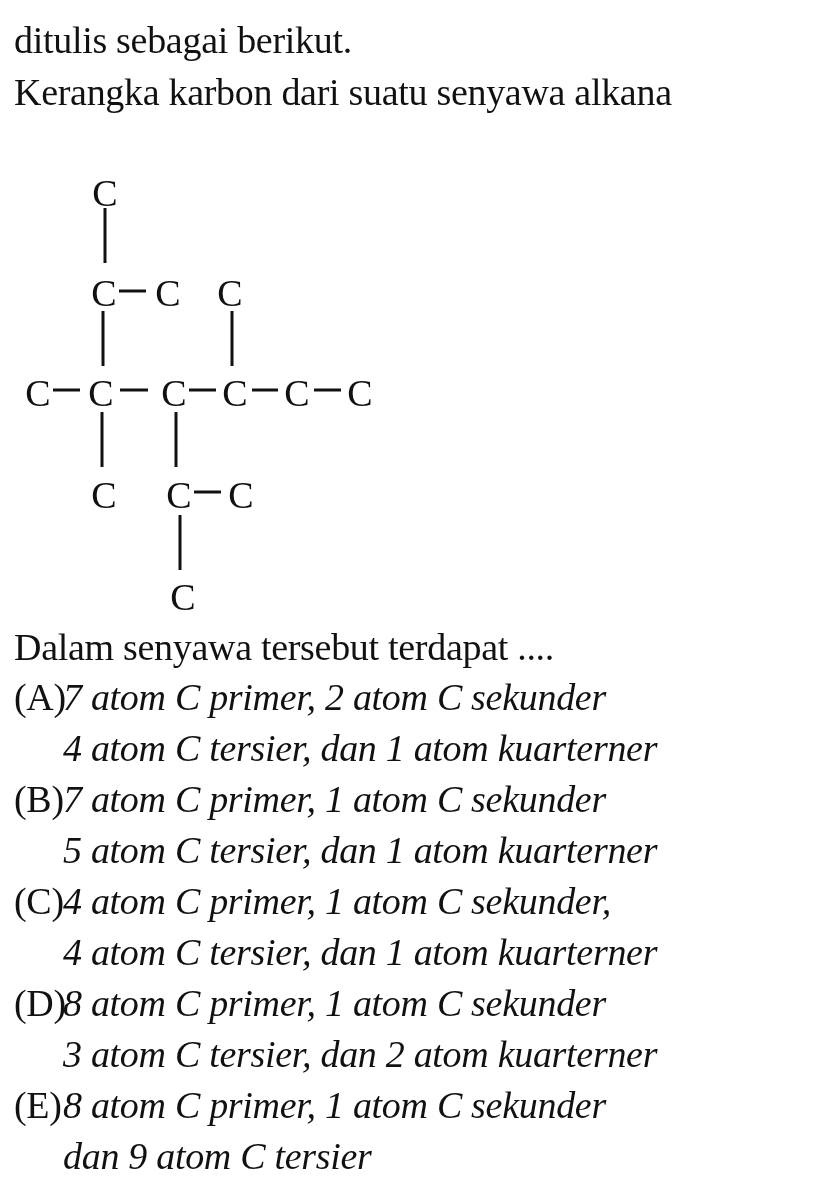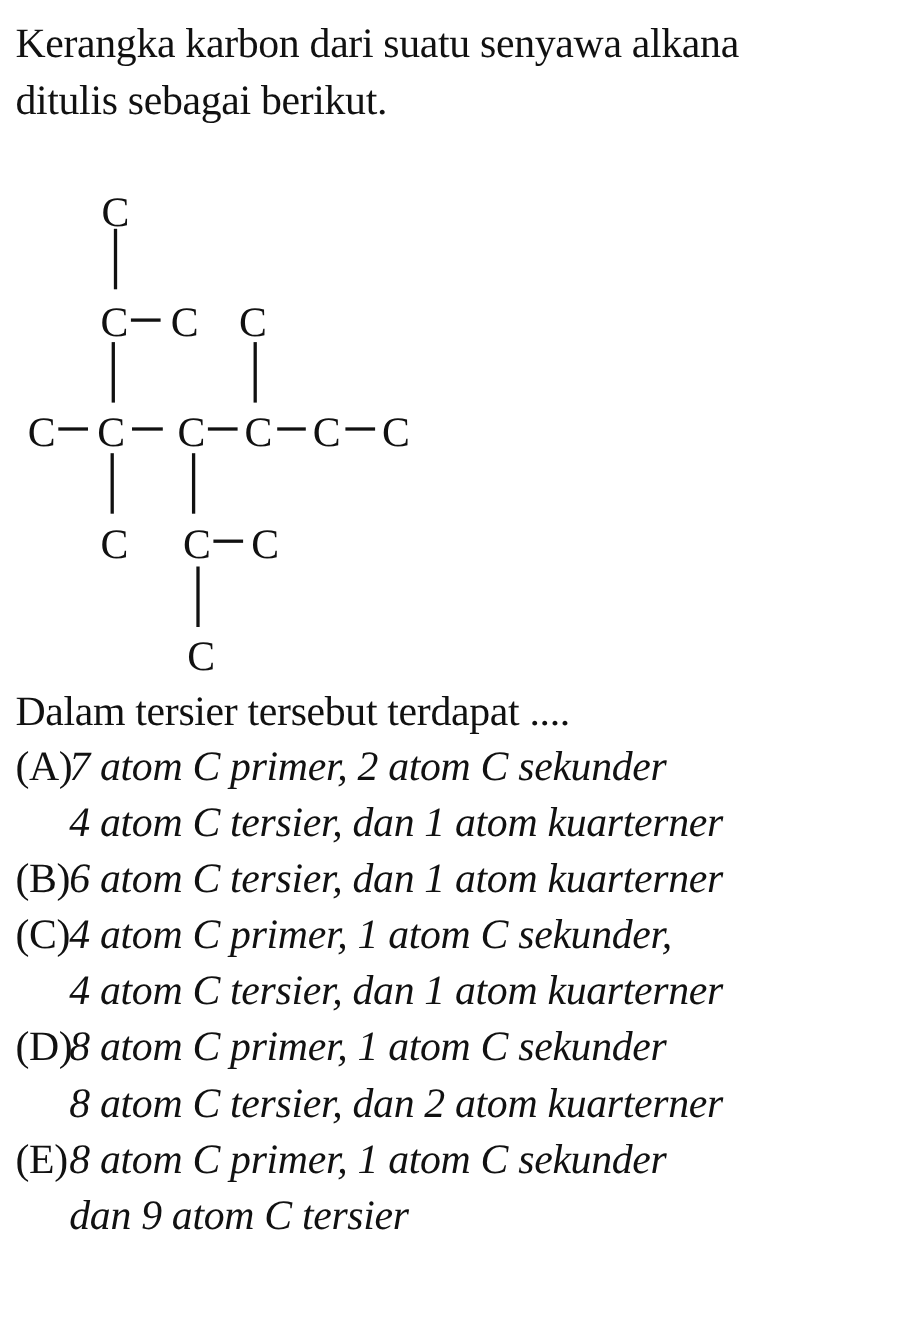--- a/index.html
+++ b/index.html
@@ -76,22 +76,22 @@
     }
     .option-text span {
       display: block;
       white-space: nowrap;
     }
   </style>
 </head>
 <body>
 
 <div class="intro">
+  <div>ditulis sebagai berikut.</div>
   <div>Kerangka karbon dari suatu senyawa alkana</div>
-  <div>ditulis sebagai berikut.</div>
 </div>
 
 <div class="diagram">
   <svg width="400" height="470" viewBox="0 0 400 470">
     <g stroke="#111111" stroke-width="3" stroke-linecap="butt">
 
       <line x1="105" y1="58" x2="105" y2="113"></line>
 
       <line x1="119" y1="141" x2="146" y2="141"></line>
 
@@ -124,48 +124,49 @@
   <div class="atom" style="left:174px; top:243px;">C</div>
   <div class="atom" style="left:235px; top:243px;">C</div>
   <div class="atom" style="left:297px; top:243px;">C</div>
   <div class="atom" style="left:360px; top:243px;">C</div>
   <div class="atom" style="left:104px; top:345px;">C</div>
   <div class="atom" style="left:179px; top:345px;">C</div>
   <div class="atom" style="left:241px; top:345px;">C</div>
   <div class="atom" style="left:183px; top:447px;">C</div>
 </div>
 
-<div class="question-stem">Dalam tersier tersebut terdapat ....</div>
+<div class="question-stem">Dalam senyawa tersebut terdapat ....</div>
 
 <div class="options">
   <div class="option">
     <span class="option-letter">(A)</span>
     <div class="option-text">
       <span>7 atom C primer, 2 atom C sekunder</span>
       <span>4 atom C tersier, dan 1 atom kuarterner</span>
     </div>
   </div>
   <div class="option">
     <span class="option-letter">(B)</span>
     <div class="option-text">
-      <span>6 atom C tersier, dan 1 atom kuarterner</span>
+      <span>7 atom C primer, 1 atom C sekunder</span>
+      <span>5 atom C tersier, dan 1 atom kuarterner</span>
     </div>
   </div>
   <div class="option">
     <span class="option-letter">(C)</span>
     <div class="option-text">
       <span>4 atom C primer, 1 atom C sekunder,</span>
       <span>4 atom C tersier, dan 1 atom kuarterner</span>
     </div>
   </div>
   <div class="option">
     <span class="option-letter">(D)</span>
     <div class="option-text">
       <span>8 atom C primer, 1 atom C sekunder</span>
-      <span>8 atom C tersier, dan 2 atom kuarterner</span>
+      <span>3 atom C tersier, dan 2 atom kuarterner</span>
     </div>
   </div>
   <div class="option">
     <span class="option-letter">(E)</span>
     <div class="option-text">
       <span>8 atom C primer, 1 atom C sekunder</span>
       <span>dan 9 atom C tersier</span>
     </div>
   </div>
 </div>

